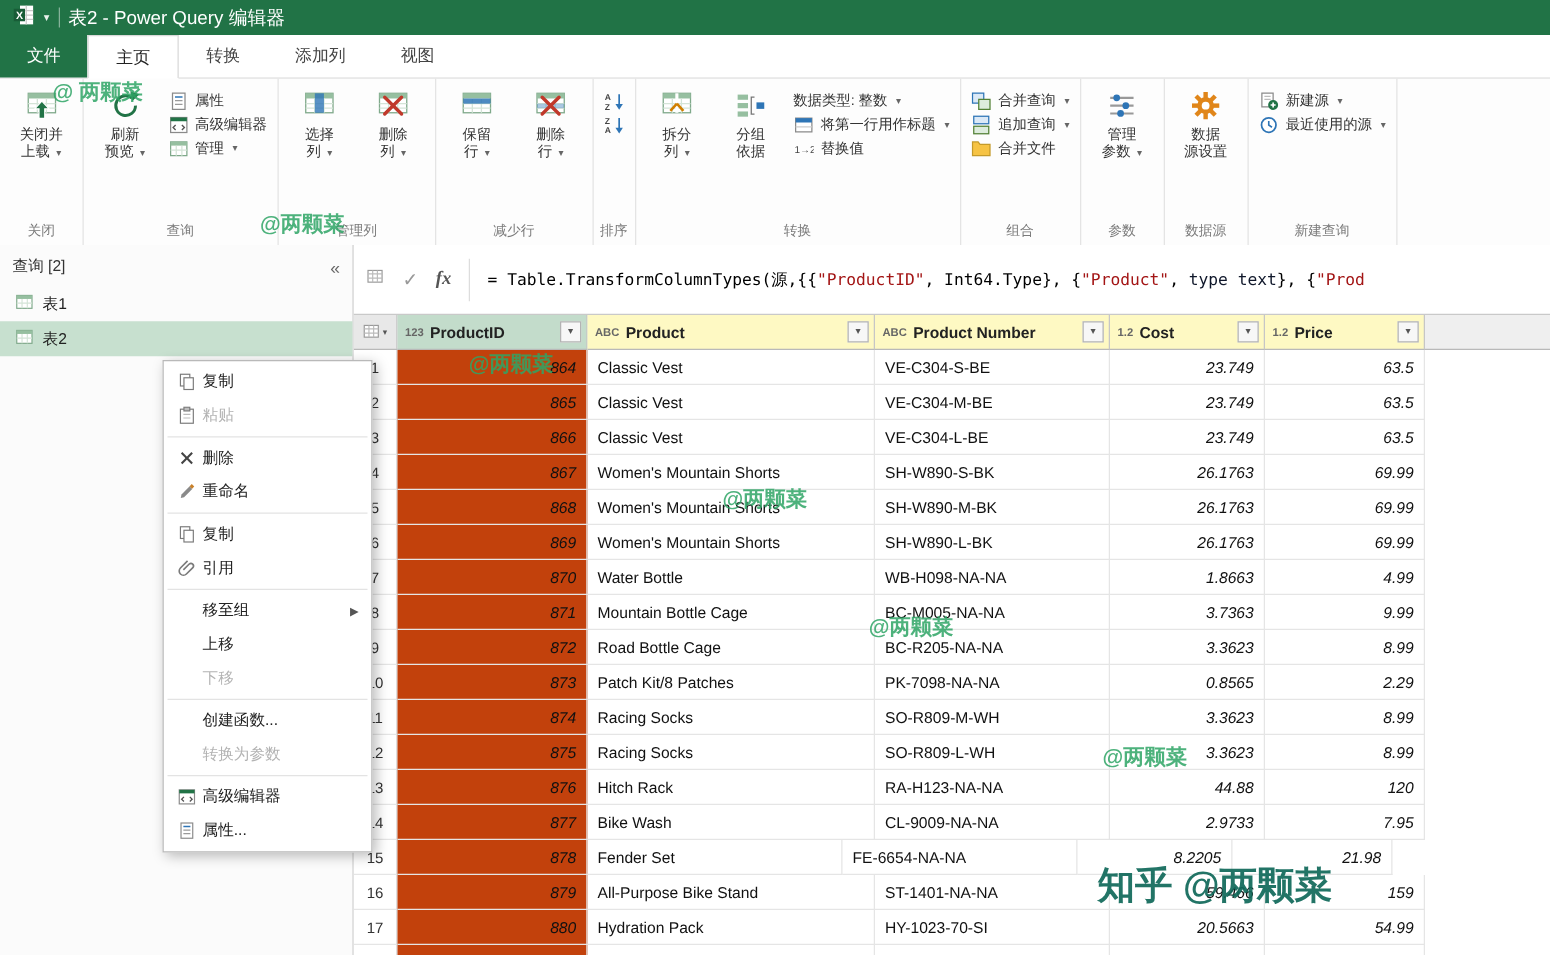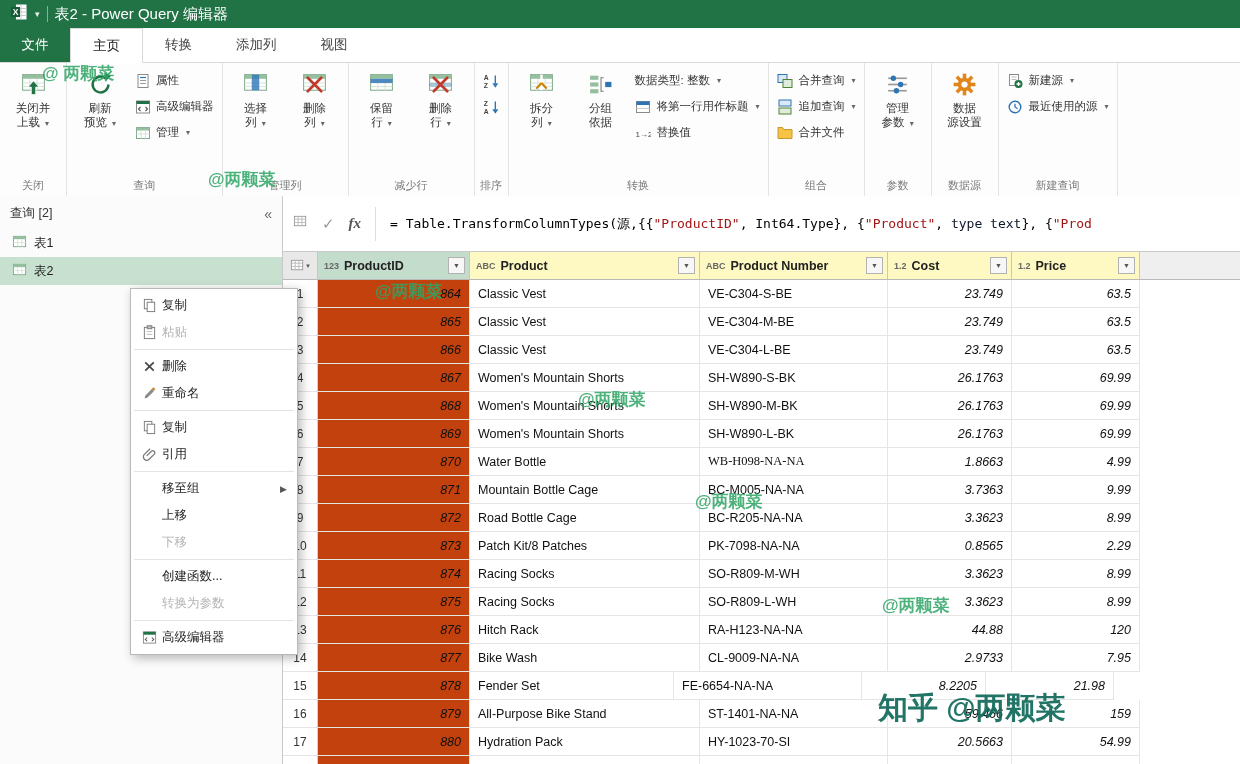--- a/index.html
+++ b/index.html
@@ -16,21 +16,21 @@
   .tab{padding:0 22px;display:flex;align-items:center;font-size:13.5px;color:#444;box-sizing:border-box;}
   .tab.active{background:#fff;border:1px solid #d9d9d9;border-bottom:1px solid #fff;margin-bottom:-1px;color:#222;}
   
   .ribbon{height:134px;background:#fdfdfd;border-bottom:1px solid #cfcfcf;display:flex;box-sizing:border-box;}
   .rgroup{display:flex;flex-direction:column;border-right:1px solid #e4e4e4;padding:0 5px;box-sizing:border-box;}
   .gcontent{flex:1;display:flex;align-items:flex-start;gap:3px;}
   .glabel{height:20px;line-height:18px;text-align:center;font-size:11px;color:#7a7a7a;}
   .btn-large{width:56px;display:flex;flex-direction:column;align-items:center;padding-top:5px;font-size:11.5px;
              color:#333;text-align:center;line-height:14px;cursor:default;}
   .btn-large .icon{height:33px;display:flex;align-items:center;}
-  .btn-col{display:flex;flex-direction:column;gap:7px;padding-top:8px;}
+  .btn-col{display:flex;flex-direction:column;padding-top:8px;}
   .btn-small{display:flex;align-items:center;gap:5px;font-size:11.5px;color:#333;height:19px;padding:0 3px;white-space:nowrap;}
   .btn-small .mic{width:17px;display:flex;justify-content:center;}
   .dd-caret{font-size:8px;color:#666;margin-left:2px;}
   
   .qpane{position:absolute;left:0;top:196px;width:283px;bottom:0;background:#fbfbfb;
          border-right:1px solid #c9c9c9;box-sizing:border-box;}
   .qpane-header{display:flex;justify-content:space-between;align-items:center;padding:9px 10px 7px;font-size:12.5px;color:#333;}
   .qcollapse{color:#666;font-size:14px;}
   .qitem{height:28px;display:flex;align-items:center;gap:7px;padding-left:12px;font-size:12.5px;color:#222;}
   .qitem.selected{background:#c7e0cf;}
@@ -569,21 +569,21 @@
           <div class="gcell num selcol" style="width: 152px;">869</div>
           <div class="gcell" style="width: 230px;">Women's Mountain Shorts</div>
           <div class="gcell" style="width: 188px;">SH-W890-L-BK</div>
           <div class="gcell num" style="width: 124px;">26.1763</div>
           <div class="gcell num" style="width: 128px;">69.99</div>
         </div>
         <div class="grow">
           <div class="gnum">7</div>
           <div class="gcell num selcol" style="width: 152px;">870</div>
           <div class="gcell" style="width: 230px;">Water Bottle</div>
-          <div class="gcell" style="width: 188px; font-family: Liberation Serif, serif;">WB-H098-NA-NA</div>
+          <div class="gcell" style="width: 188px;">WB-H098-NA-NA</div>
           <div class="gcell num" style="width: 124px;">1.8663</div>
           <div class="gcell num" style="width: 128px;">4.99</div>
         </div>
         <div class="grow">
           <div class="gnum">8</div>
           <div class="gcell num selcol" style="width: 152px;">871</div>
           <div class="gcell" style="width: 230px;">Mountain Bottle Cage</div>
           <div class="gcell" style="width: 188px;">BC-M005-NA-NA</div>
           <div class="gcell num" style="width: 124px;">3.7363</div>
           <div class="gcell num" style="width: 128px;">9.99</div>
@@ -755,20 +755,31 @@
       <div class="msep"></div>
       <div class="mi">
         <span class="mico">
           <svg width="15" height="15" viewBox="0 0 16 16">
             <rect x="1.5" y="2" width="13" height="12" fill="#fff" stroke="#8a8a8a"></rect>
             <rect x="1.5" y="2" width="13" height="3" fill="#217346"></rect>
             <path d="M5.5 8 L3.5 10 L5.5 12 M10.5 8 L12.5 10 L10.5 12" stroke="#555" fill="none" stroke-width="1.1"></path>
           </svg>
         </span>
         <span>高级编辑器</span>
+      </div>
+      <div class="mi">
+        <span class="mico">
+          <svg width="15" height="15" viewBox="0 0 16 16">
+            <rect x="3" y="1.5" width="10" height="13" fill="#fff" stroke="#8a8a8a"></rect>
+            <line x1="5" y1="4.5" x2="11" y2="4.5" stroke="#2e75b6" stroke-width="1.2"></line>
+            <line x1="5" y1="7.5" x2="11" y2="7.5" stroke="#9a9a9a"></line>
+            <line x1="5" y1="10.5" x2="11" y2="10.5" stroke="#9a9a9a"></line>
+          </svg>
+        </span>
+        <span>属性...</span>
       </div>
     </div>
 
 <div class="wm" style="left: 42px; top: 62px;">@ 两颗菜</div>
     <div class="wm" style="left: 208px; top: 168px;">@两颗菜</div>
     <div class="wm" style="left: 375px; top: 280px;">@两颗菜</div>
     <div class="wm" style="left: 578px; top: 388px;">@两颗菜</div>
     <div class="wm" style="left: 695px; top: 490px;">@两颗菜</div>
     <div class="wm" style="left: 882px; top: 594px;">@两颗菜</div>
     <div class="wm wm-large" style="left: 878px; top: 688px;">知乎 @两颗菜</div>

